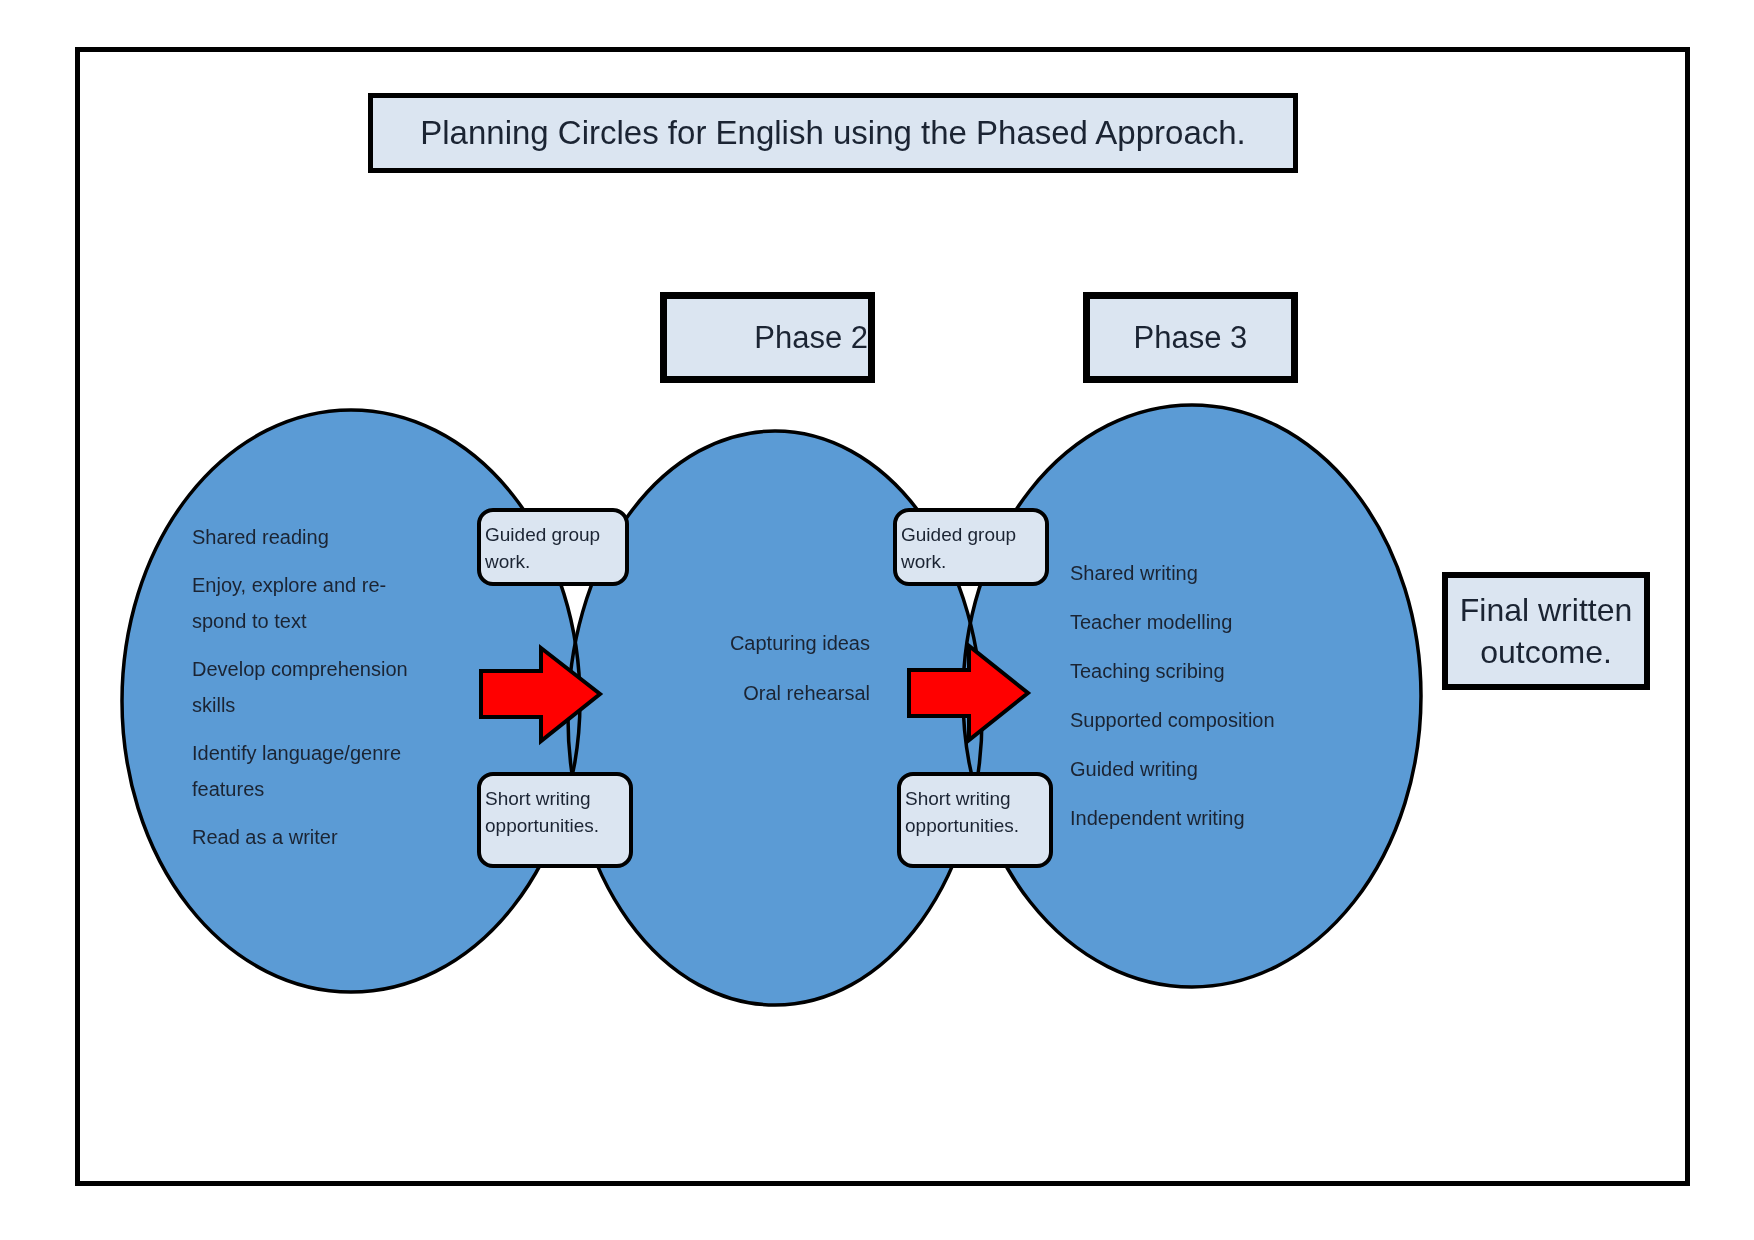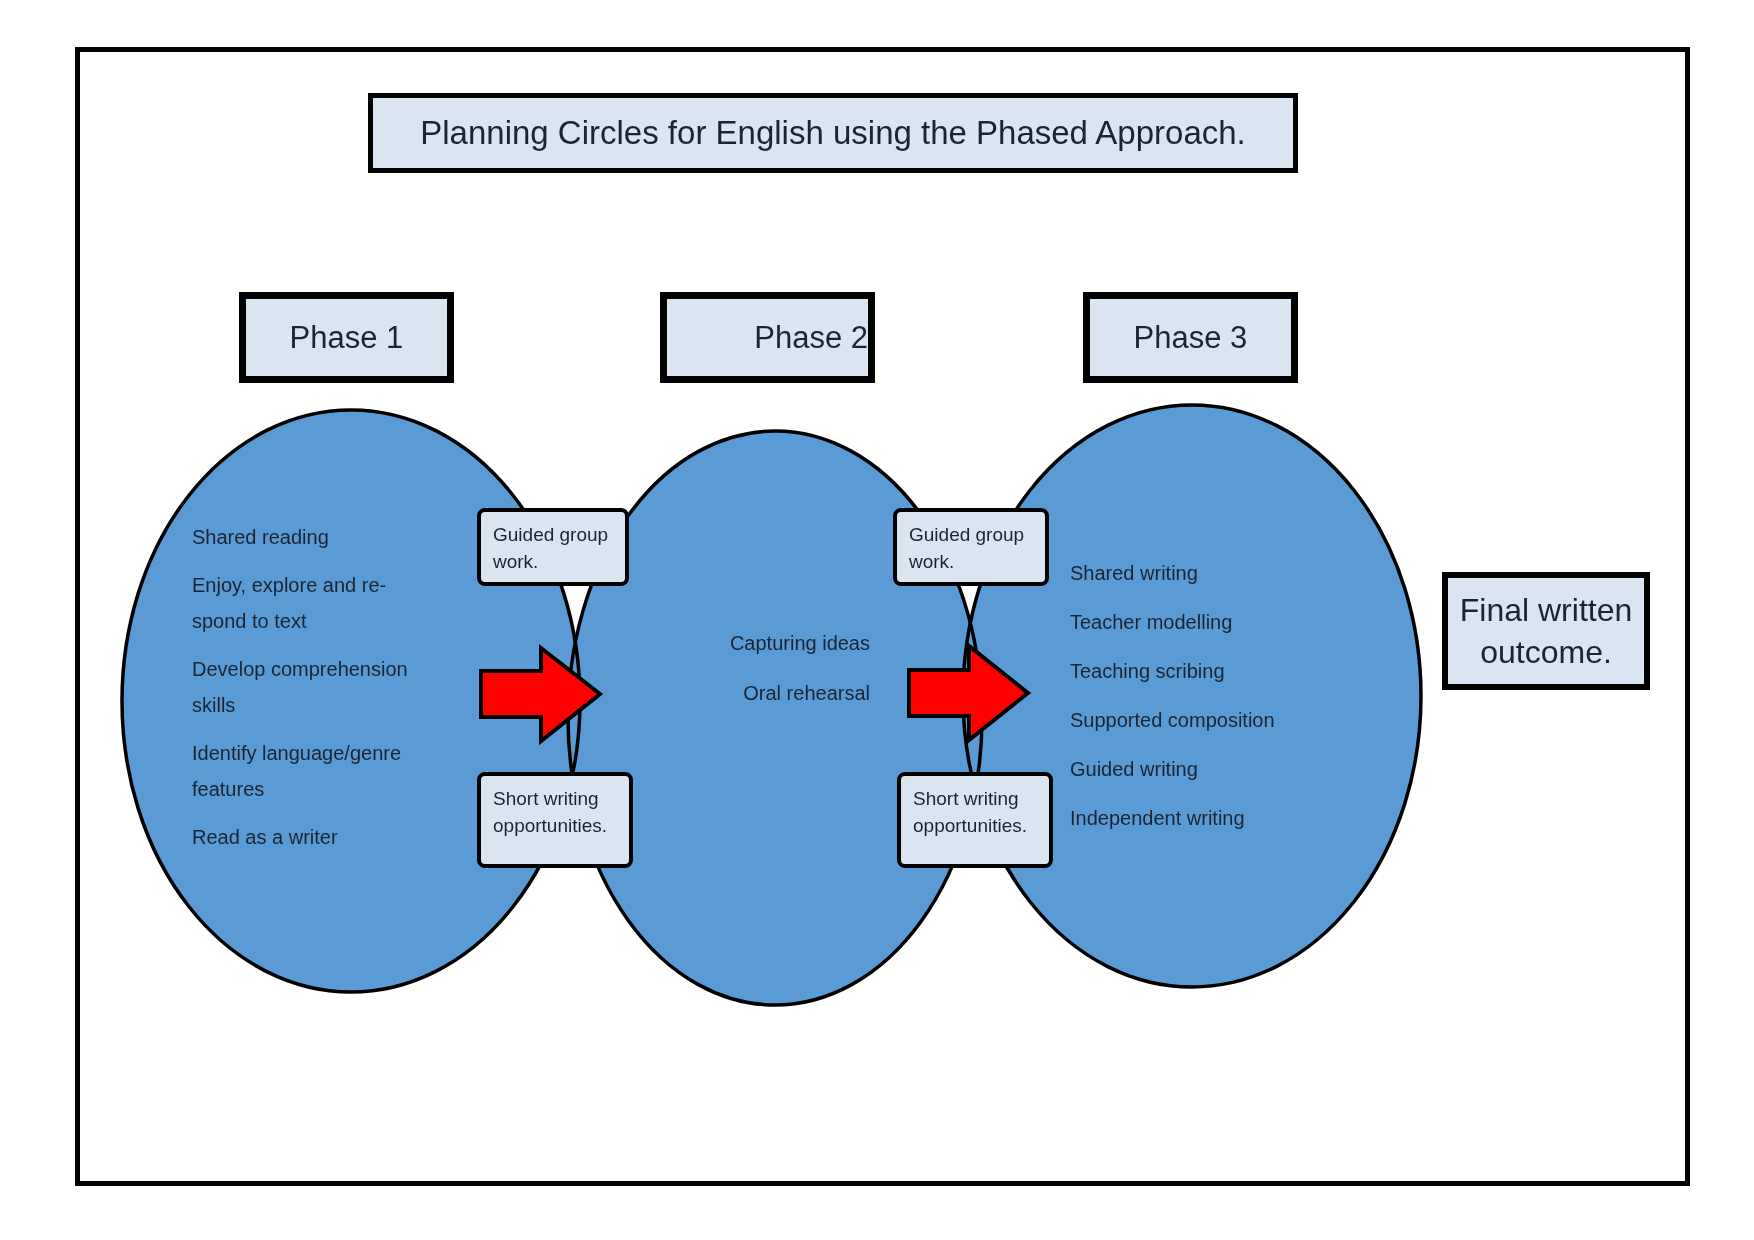--- a/index.html
+++ b/index.html
@@ -29,22 +29,22 @@
   .phase-box{top:292px;width:215px;height:91px;border-width:7px;font-size:31px;}
   #phase-box-1{left:239px;}
   #phase-box-2{left:660px;justify-content:flex-end;}
   #phase-box-3{left:1083px;}
   .final-box{
     left:1442px;top:572px;width:208px;height:118px;border-width:6px;
     font-size:32px;text-align:center;white-space:pre-line;line-height:42px;
   }
   .mini-box{
     position:absolute;z-index:2;background:var(--box-fill);
-    border:4px solid var(--outline);border-radius:8px;box-sizing:border-box;
-    color:var(--text-dark);font-size:19px;line-height:27px;padding:9px 12px;
+    border:4px solid var(--outline);border-radius:16px;box-sizing:border-box;
+    color:var(--text-dark);font-size:19px;line-height:27px;padding:9px 4px;
   }
   #guided-box-1{left:477px;top:508px;width:152px;height:78px;}
   #guided-box-2{left:893px;top:508px;width:156px;height:78px;}
   #short-box-1{left:477px;top:772px;width:156px;height:96px;}
   #short-box-2{left:897px;top:772px;width:156px;height:96px;}
   .plist{position:absolute;z-index:2;color:var(--text-dark);font-size:20px;}
   .p-item{line-height:36px;white-space:pre-line;}
   #plist-1{left:192px;top:519px;width:238px;}
   #plist-1 .p-item{margin-bottom:12px;}
   #plist-2{left:650px;top:625px;width:220px;}
@@ -70,23 +70,20 @@
     <ellipse cx="1192" cy="696" rx="229" ry="291" style="fill:none;stroke:var(--outline);stroke-width:3.5"></ellipse>
 
     <polygon points="481,671 541,671 541,648 600,694 541,741 541,717 481,717" style="fill:var(--arrow-fill);stroke:var(--outline);stroke-width:4;stroke-linejoin:miter"></polygon>
     <polygon points="909,670 969,670 969,646 1028,693 969,740 969,716 909,716" style="fill:var(--arrow-fill);stroke:var(--outline);stroke-width:4;stroke-linejoin:miter"></polygon>
   </svg>
 
   <div class="box title-box">
     <span>Planning Circles for English using the Phased Approach.</span>
   </div>
 
-  <div class="box phase-box" id="phase-box-1">
-    <span>Phase 1</span>
-  </div>
   <div class="box phase-box" id="phase-box-2">
     <span>Phase 2</span>
   </div>
   <div class="box phase-box" id="phase-box-3">
     <span>Phase 3</span>
   </div>
 
   <div class="plist" id="plist-1">
     <div class="p-item">Shared reading</div>
     <div class="p-item">Enjoy, explore and re-

